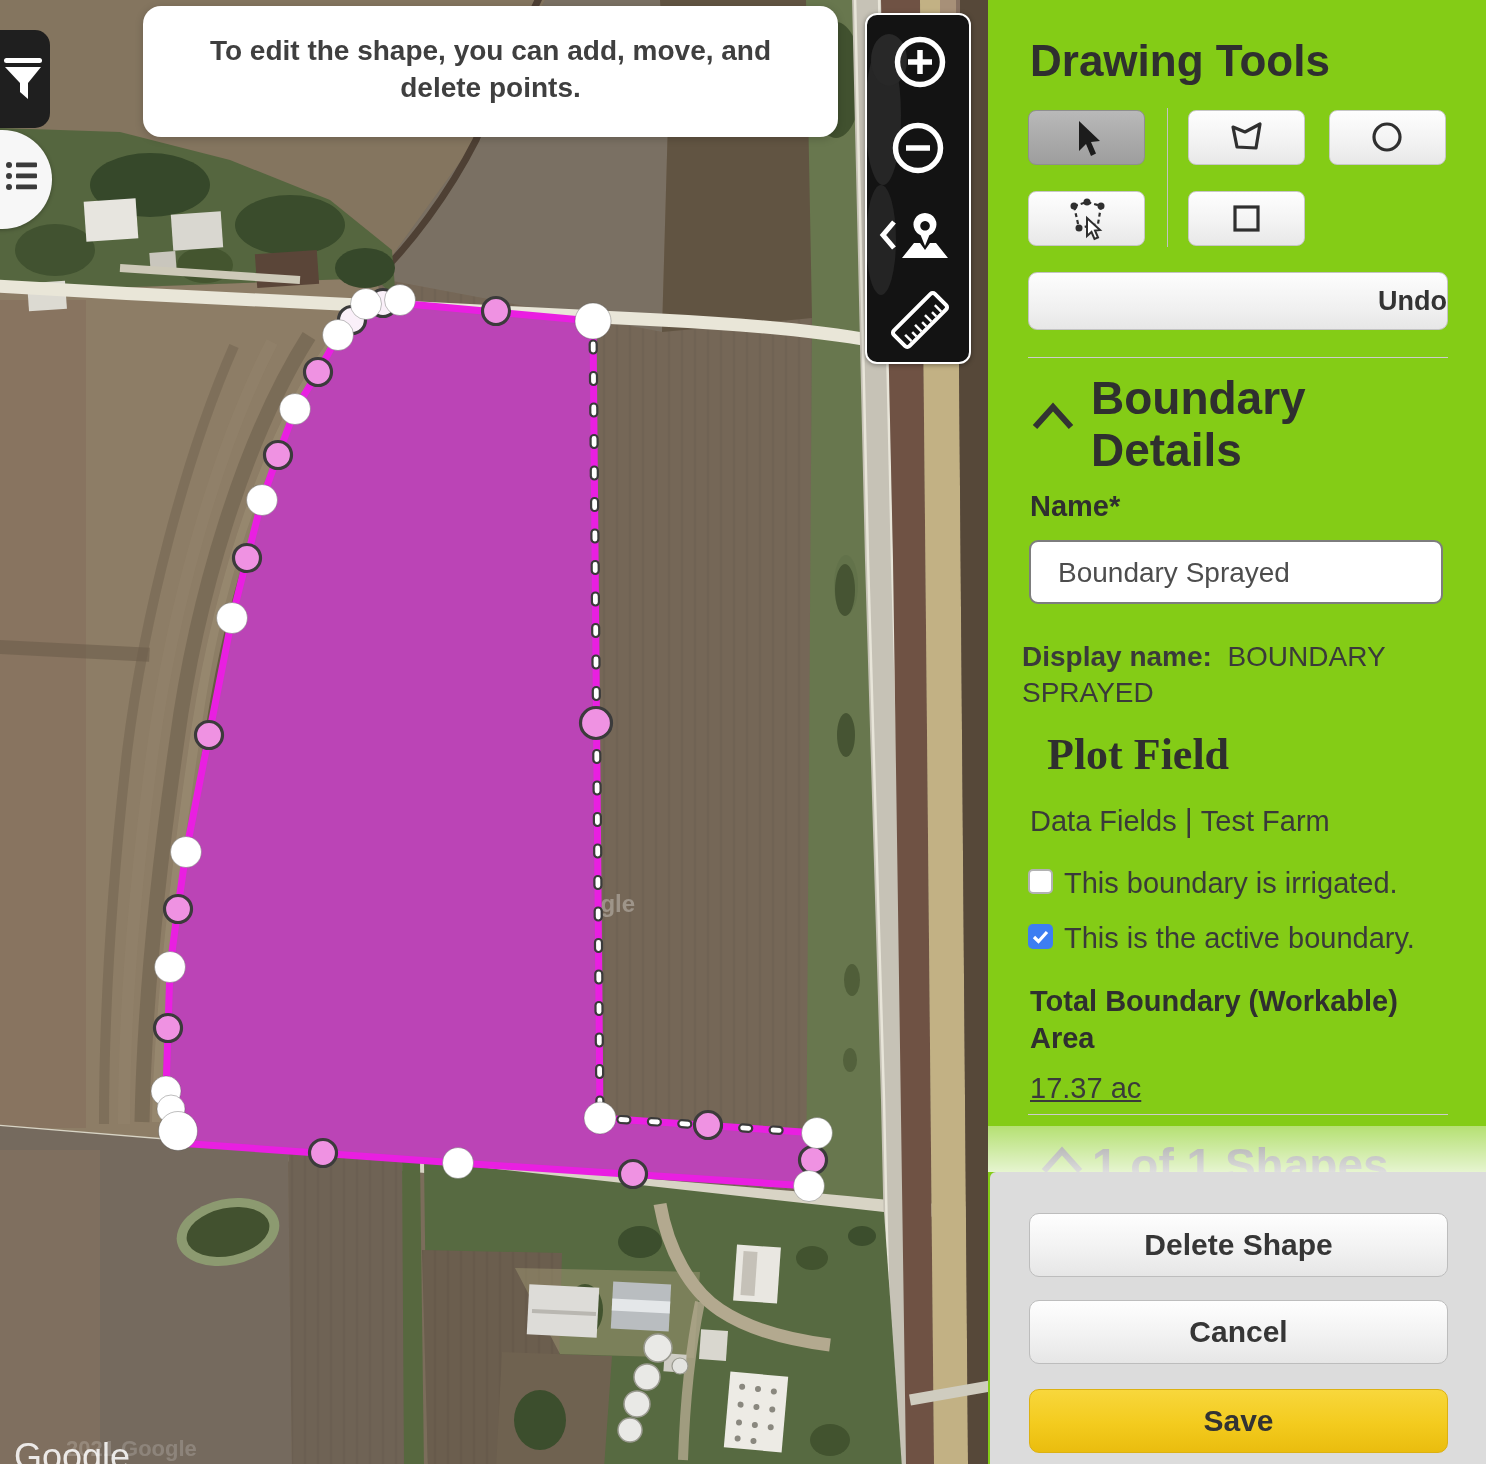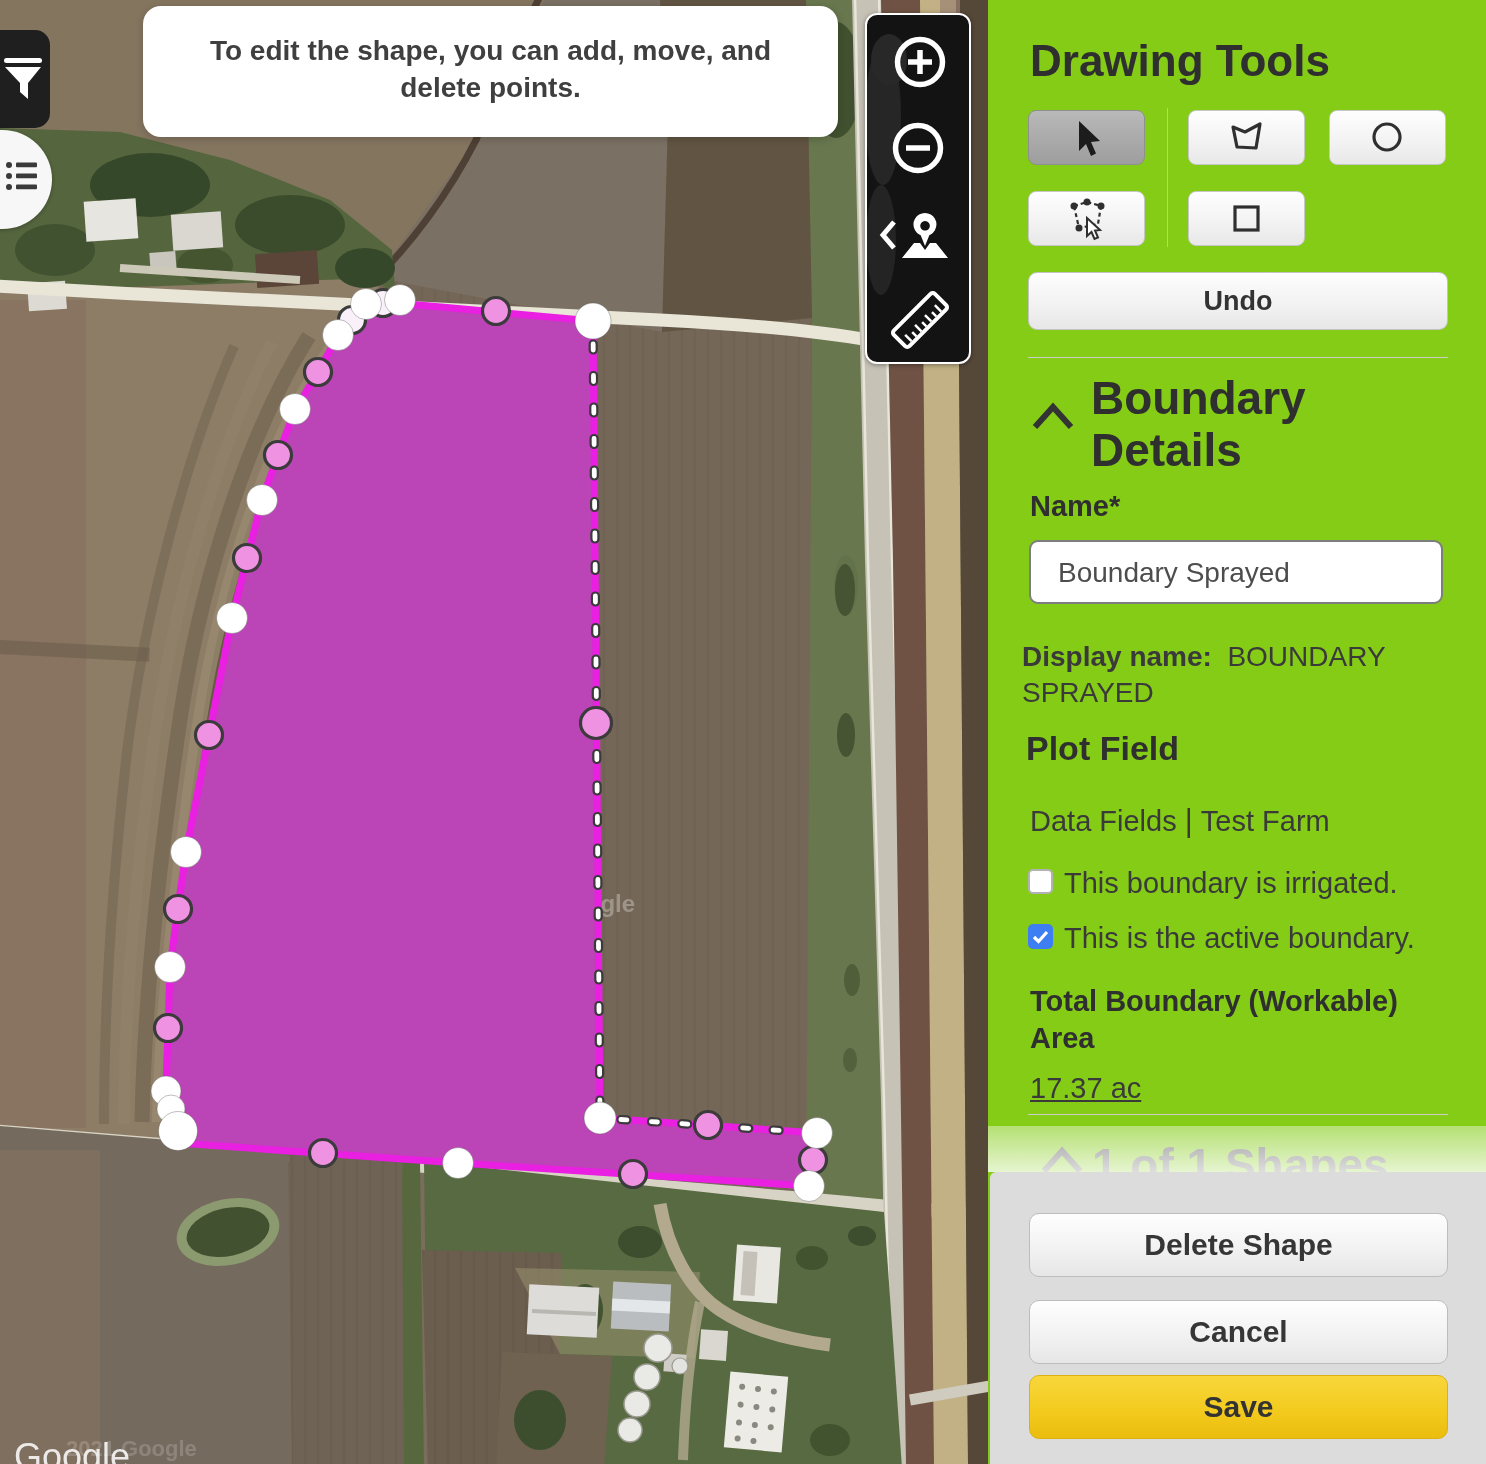--- a/index.html
+++ b/index.html
@@ -1,20 +1,20 @@
 <!DOCTYPE html>
 <html><head>
 <meta charset="utf-8">
 <style>
 html,body{margin:0;padding:0;}
 body{width:1486px;height:1464px;position:relative;overflow:hidden;font-family:"Liberation Sans",sans-serif;background:#fff;}
 .abs{position:absolute;}
 .tbtn{position:absolute;width:117px;height:55px;border:1px solid #c7c7c7;border-radius:8px;background:linear-gradient(#fefefe,#f3f3f3 55%,#e8e8e8);box-sizing:border-box;}
 .tbtn.sel{background:linear-gradient(#b9b9b9,#a8a8a8 60%,#9e9e9e);border-color:#8f8f8f;}
-.bigbtn{position:absolute;left:40px;width:420px;height:58px;border:1px solid #c3c3c3;border-radius:9px;background:linear-gradient(#fdfdfd,#f1f1f1 60%,#e7e7e7);box-sizing:border-box;text-align:center;font-weight:bold;color:#333;}
+.bigbtn{position:absolute;left:40px;width:420px;height:58px;border:1px solid #c3c3c3;border-radius:9px;background:linear-gradient(#fdfdfd,#f1f1f1 60%,#e7e7e7);box-sizing:border-box;text-align:right;font-weight:bold;color:#333;}
 .obtn{position:absolute;left:39px;width:419px;height:64px;border:1px solid #bdbdbd;border-radius:10px;background:linear-gradient(#fefefe,#f2f2f2 55%,#e6e6e6);box-sizing:border-box;text-align:center;font-weight:bold;font-size:30px;line-height:62px;color:#363636;}
 </style>
 </head>
 <body>
 
 <div class="abs" style="left:0;top:0;width:988px;height:1464px;">
 <svg width="988" height="1464" viewBox="0 0 988 1464">
 <defs>
 <pattern id="rows" width="13" height="40" patternUnits="userSpaceOnUse">
   <rect width="13" height="40" fill="none"></rect>
@@ -353,21 +353,21 @@
 <div class="abs" style="left:103px;top:372px;width:270px;font-size:46px;font-weight:bold;color:#2f2f2f;line-height:52px;">Boundary Details</div>
 
 <div class="abs" style="left:42px;top:490px;font-size:29px;font-weight:bold;color:#2f2f2f;">Name*</div>
 
 <div class="abs" style="left:41px;top:540px;width:414px;height:64px;border:2px solid #7d7d7d;border-radius:9px;box-sizing:border-box;background:#fff;">
 <div style="margin:15px 0 0 27px;font-size:28px;color:#4d4d4d;">Boundary Sprayed</div>
 </div>
 
 <div class="abs" style="left:34px;top:639px;width:410px;font-size:28px;color:#3a3a3a;line-height:36px;"><b>Display name:</b>&nbsp; BOUNDARY SPRAYED</div>
 
-<div class="abs" style="left:38px;top:729px;font-size:34px;font-weight:bold;color:#2f2f2f;">Plot Field</div>
+<div class="abs" style="left:59px;top:729px;font-size:44px;font-weight:bold;color:#2f2f2f;font-family:Liberation Serif, serif;">Plot Field</div>
 
 <div class="abs" style="left:42px;top:803px;font-size:29px;color:#3a3a3a;">Data Fields&nbsp;<span style="font-size:31px;">|</span>&nbsp;Test Farm</div>
 
 <div class="abs" style="left:40px;top:869px;width:25px;height:25px;border:2px solid #b2b2b2;border-radius:5px;box-sizing:border-box;background:#fff;"></div>
 
 <div class="abs" style="left:76px;top:867px;font-size:29px;color:#3a3a3a;">This boundary is irrigated.</div>
 
 <div class="abs" style="left:40px;top:924px;width:25px;height:25px;border-radius:5px;background:#3d7ef2;">
 <svg width="25" height="25" viewBox="0 0 25 25">
         <polyline points="6,13 10.5,17.5 19,8" stroke="#fff" stroke-width="3.2" fill="none"></polyline>
@@ -390,14 +390,14 @@
 
 <div class="abs" style="left:0;top:1126px;width:498px;height:46px;background:linear-gradient(rgba(255,255,255,0.4),rgba(255,255,255,0.8));"></div>
 </div>
 
 <div class="abs" style="left:990px;top:1172px;width:496px;height:292px;background:#dcdcdc;border-radius:6px 6px 0 0;padding-left:20px;">
 
 <div class="obtn" style="top:41px;">Delete Shape</div>
 
 <div class="obtn" style="top:128px;">Cancel</div>
 
-<div class="obtn" style="top:203px;background:linear-gradient(#f8d73c,#f3cb1e 55%,#eabd0e);border-color:#dcb112;color:#333;">Save</div>
+<div class="obtn" style="top:217px;background:linear-gradient(#f8d73c,#f3cb1e 55%,#eabd0e);border-color:#dcb112;color:#333;">Save</div>
 </div>
 
 </body></html>

